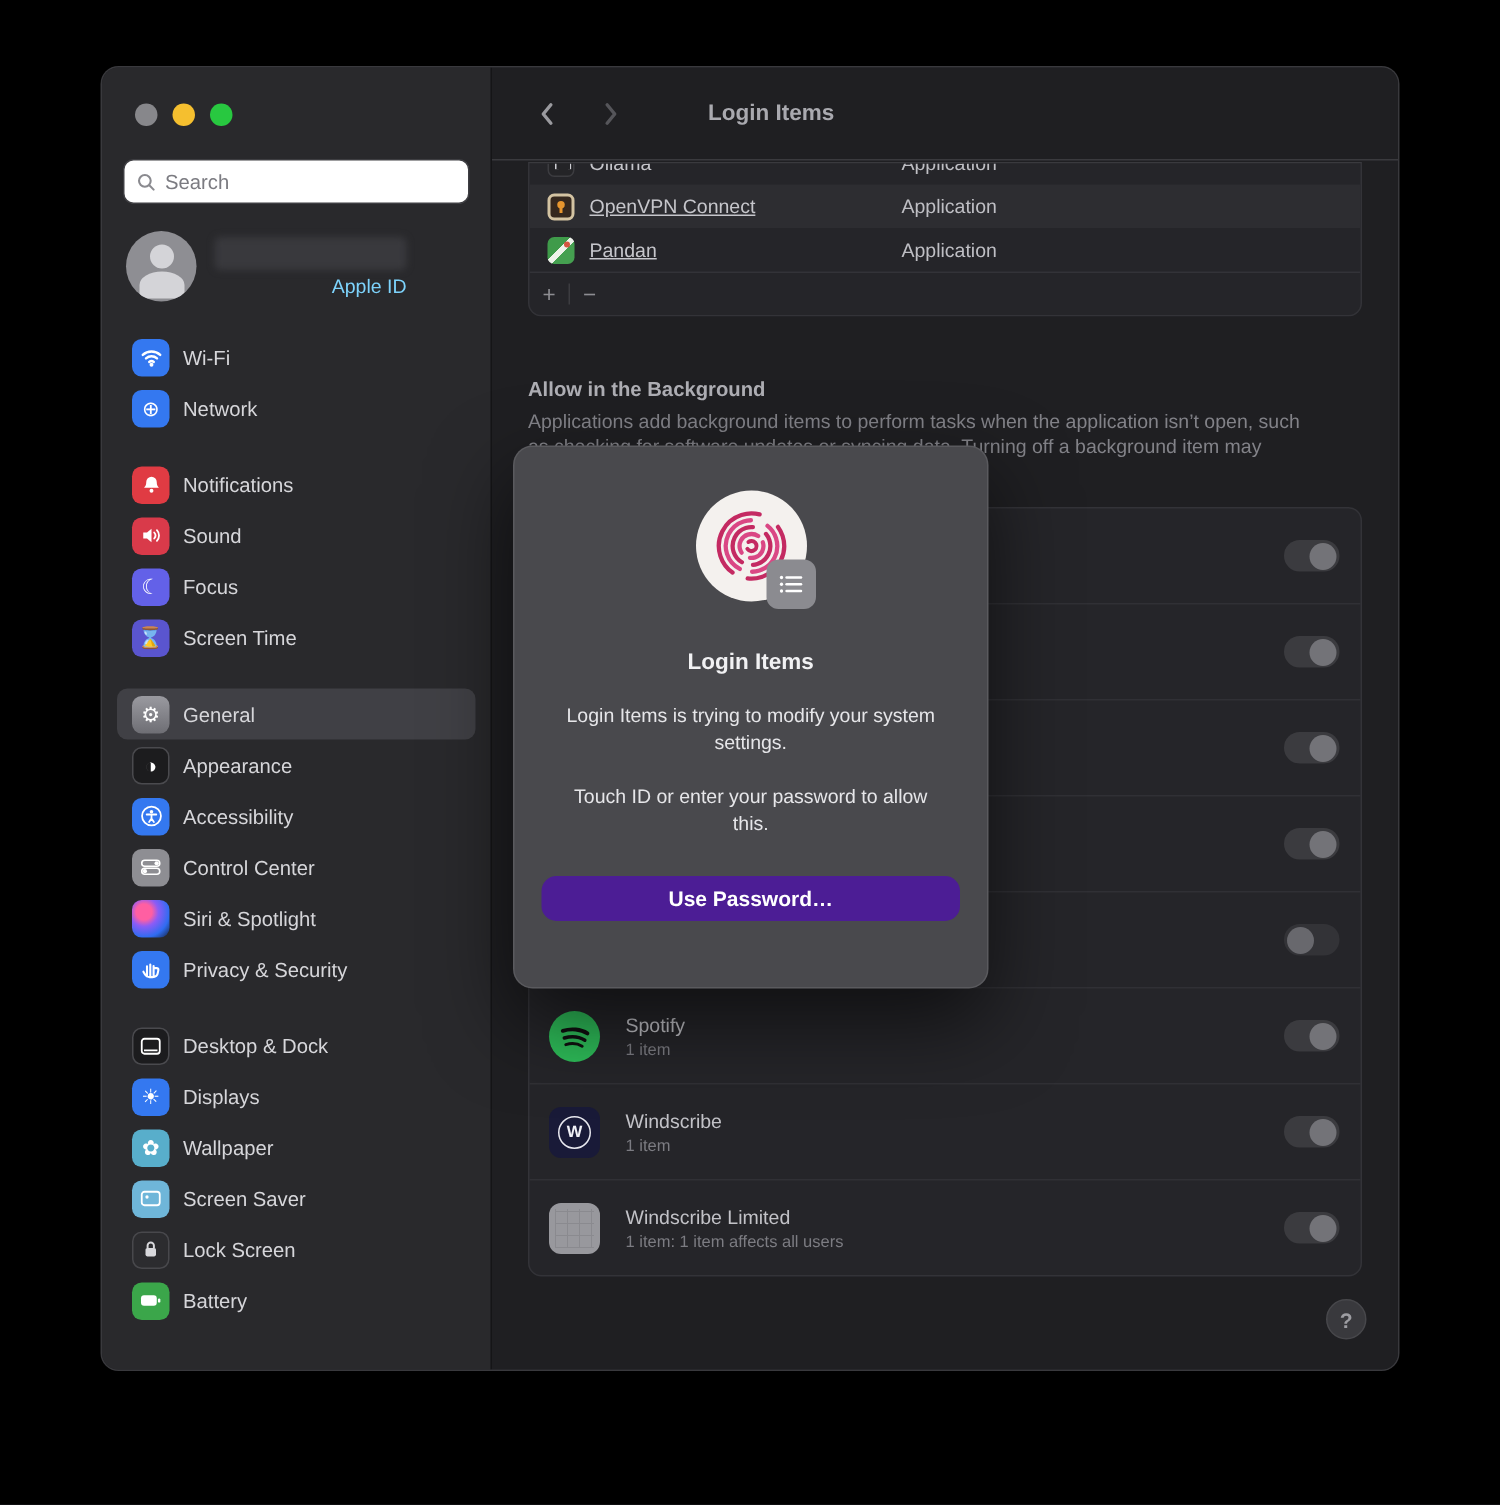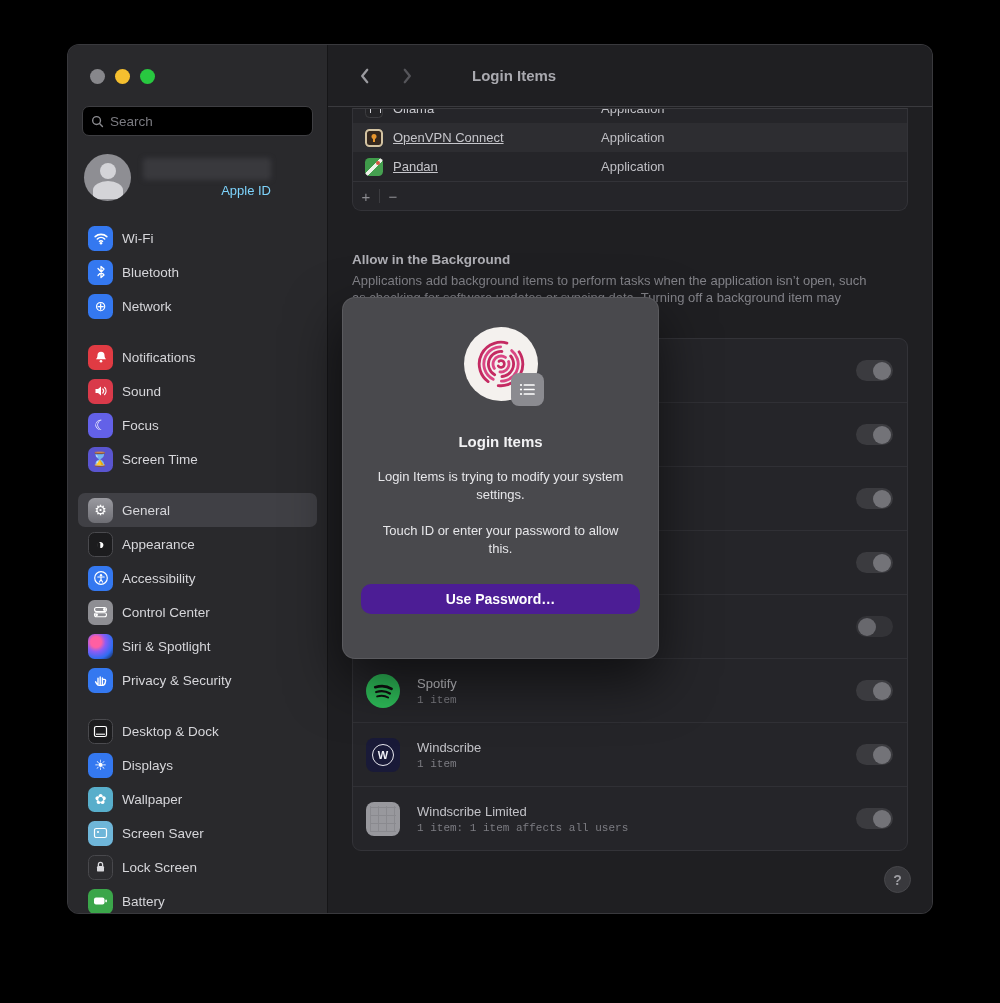--- a/index.html
+++ b/index.html
@@ -14,21 +14,21 @@
     background:#1f1f22;box-shadow:0 0 0 1px #39393d, 0 30px 70px rgba(0,0,0,.7);
   }
   
   .sidebar{width:260px;min-width:260px;background:#29292c;border-right:1px solid #151517;
     padding:24px 10px 0 10px;box-sizing:border-box;position:relative;}
   .traffic{display:flex;gap:10px;padding-left:12px;margin-bottom:22px;}
   .dot{width:15px;height:15px;border-radius:50%;}
   .dot.close{background:#87878b;}
   .dot.min{background:#f5bf2f;}
   .dot.max{background:#28c840;}
-  .search{height:28px;background:#000000;border:1px solid #3e3e42;border-radius:7px;
+  .search{height:28px;background:#ffffff;border:1px solid #3e3e42;border-radius:7px;
     display:flex;align-items:center;gap:6px;padding:0 8px;margin:0 4px 18px 4px;}
   .search .ph{color:#7b7b81;font-size:13.5px;}
   .appleid{display:flex;align-items:center;gap:12px;padding-left:6px;margin-bottom:20px;}
   .avatar{width:47px;height:47px;border-radius:50%;background:#8e8e93;position:relative;overflow:hidden;}
   .avatar::before{content:"";position:absolute;left:50%;top:9px;transform:translateX(-50%);
     width:16px;height:16px;border-radius:50%;background:#d4d4d8;}
   .avatar::after{content:"";position:absolute;left:50%;top:27px;transform:translateX(-50%);
     width:30px;height:18px;border-radius:50% 50% 0 0;background:#d4d4d8;}
   .aid-col{display:flex;flex-direction:column;gap:3px;}
   .name-blur{width:128px;height:22px;background:#39393d;border-radius:4px;filter:blur(2.5px);}
@@ -81,21 +81,21 @@
   .sec-title{margin-top:41px;color:#aeaeb4;font-size:13.5px;font-weight:bold;}
   .sec-desc{margin-top:5px;color:#828288;font-size:13px;line-height:17px;width:522px;}
   
   .bgcard{margin-top:15px;border-radius:9px;}
   .bg-row{height:63px;display:flex;align-items:center;padding:0 14px 0 13px;position:relative;}
   .bg-row + .bg-row{border-top:1px solid #303035;}
   .bg-ico{width:34px;height:34px;min-width:34px;border-radius:8px;margin-right:17px;
      display:flex;align-items:center;justify-content:center;}
   .bg-txt{display:flex;flex-direction:column;gap:3px;}
   .bg-name{color:#c2c2c7;font-size:13px;}
-  .bg-sub{color:#7c7c82;font-size:11px;font-family:Liberation Mono, monospace;}
+  .bg-sub{color:#7c7c82;font-size:11px;}
   .spacer{flex:1;}
   .toggle{width:37px;height:21px;border-radius:11px;background:#3b3b3f;position:relative;}
   .toggle .knob{position:absolute;top:1.5px;width:18px;height:18px;border-radius:50%;background:#737378;}
   .toggle.on .knob{right:2px;}
   .toggle.off{background:#333337;}
   .toggle.off .knob{left:2px;background:#68686d;}
   .ico-spotify{background:#2ebd59;border-radius:50%;}
   .ico-windscribe{background:#191a38;}
   .ws-badge{width:20px;height:20px;border-radius:50%;border:1.6px solid #e8e8ef;display:flex;
      align-items:center;justify-content:center;color:#f0f0f6;font-size:11px;font-weight:bold;}
@@ -159,28 +159,20 @@
           <svg width="16" height="14" viewBox="0 0 14 13">
             <path d="M1.6 5.2 a8 8 0 0 1 10.8 0" fill="none" stroke="#fff" stroke-width="1.5" stroke-linecap="round"></path>
             <path d="M3.6 7.4 a5 5 0 0 1 6.8 0" fill="none" stroke="#fff" stroke-width="1.5" stroke-linecap="round"></path>
             <path d="M5.6 9.6 a2.2 2.2 0 0 1 2.8 0" fill="none" stroke="#fff" stroke-width="1.5" stroke-linecap="round"></path>
             <circle cx="7" cy="11.3" r="1.2" fill="#fff"></circle>
           </svg>
         </span>
         <span class="lbl">Wi-Fi</span>
       </div>
       <div class="navrow">
-        <span class="sq c-blue">
-          <svg width="12" height="14" viewBox="0 0 12 14">
-            <path d="M3 3.5 L9 10 L6 12.5 L6 1.5 L9 4 L3 10.5" fill="none" stroke="#fff" stroke-width="1.3" stroke-linejoin="round" stroke-linecap="round"></path>
-          </svg>
-        </span>
-        <span class="lbl">Bluetooth</span>
-      </div>
-      <div class="navrow">
         <span class="sq c-blue">⊕</span>
         <span class="lbl">Network</span>
       </div>
     </div>
 
     <div class="navgroup">
       <div class="navrow">
         <span class="sq c-red">
           <svg width="14" height="14" viewBox="0 0 14 14">
             <path d="M7 1.8 a3.5 3.5 0 0 1 3.5 3.5 c0 2.6 1 3.2 1.5 3.9 H2 c.5-.7 1.5-1.3 1.5-3.9 A3.5 3.5 0 0 1 7 1.8 z" fill="#fff"></path>

